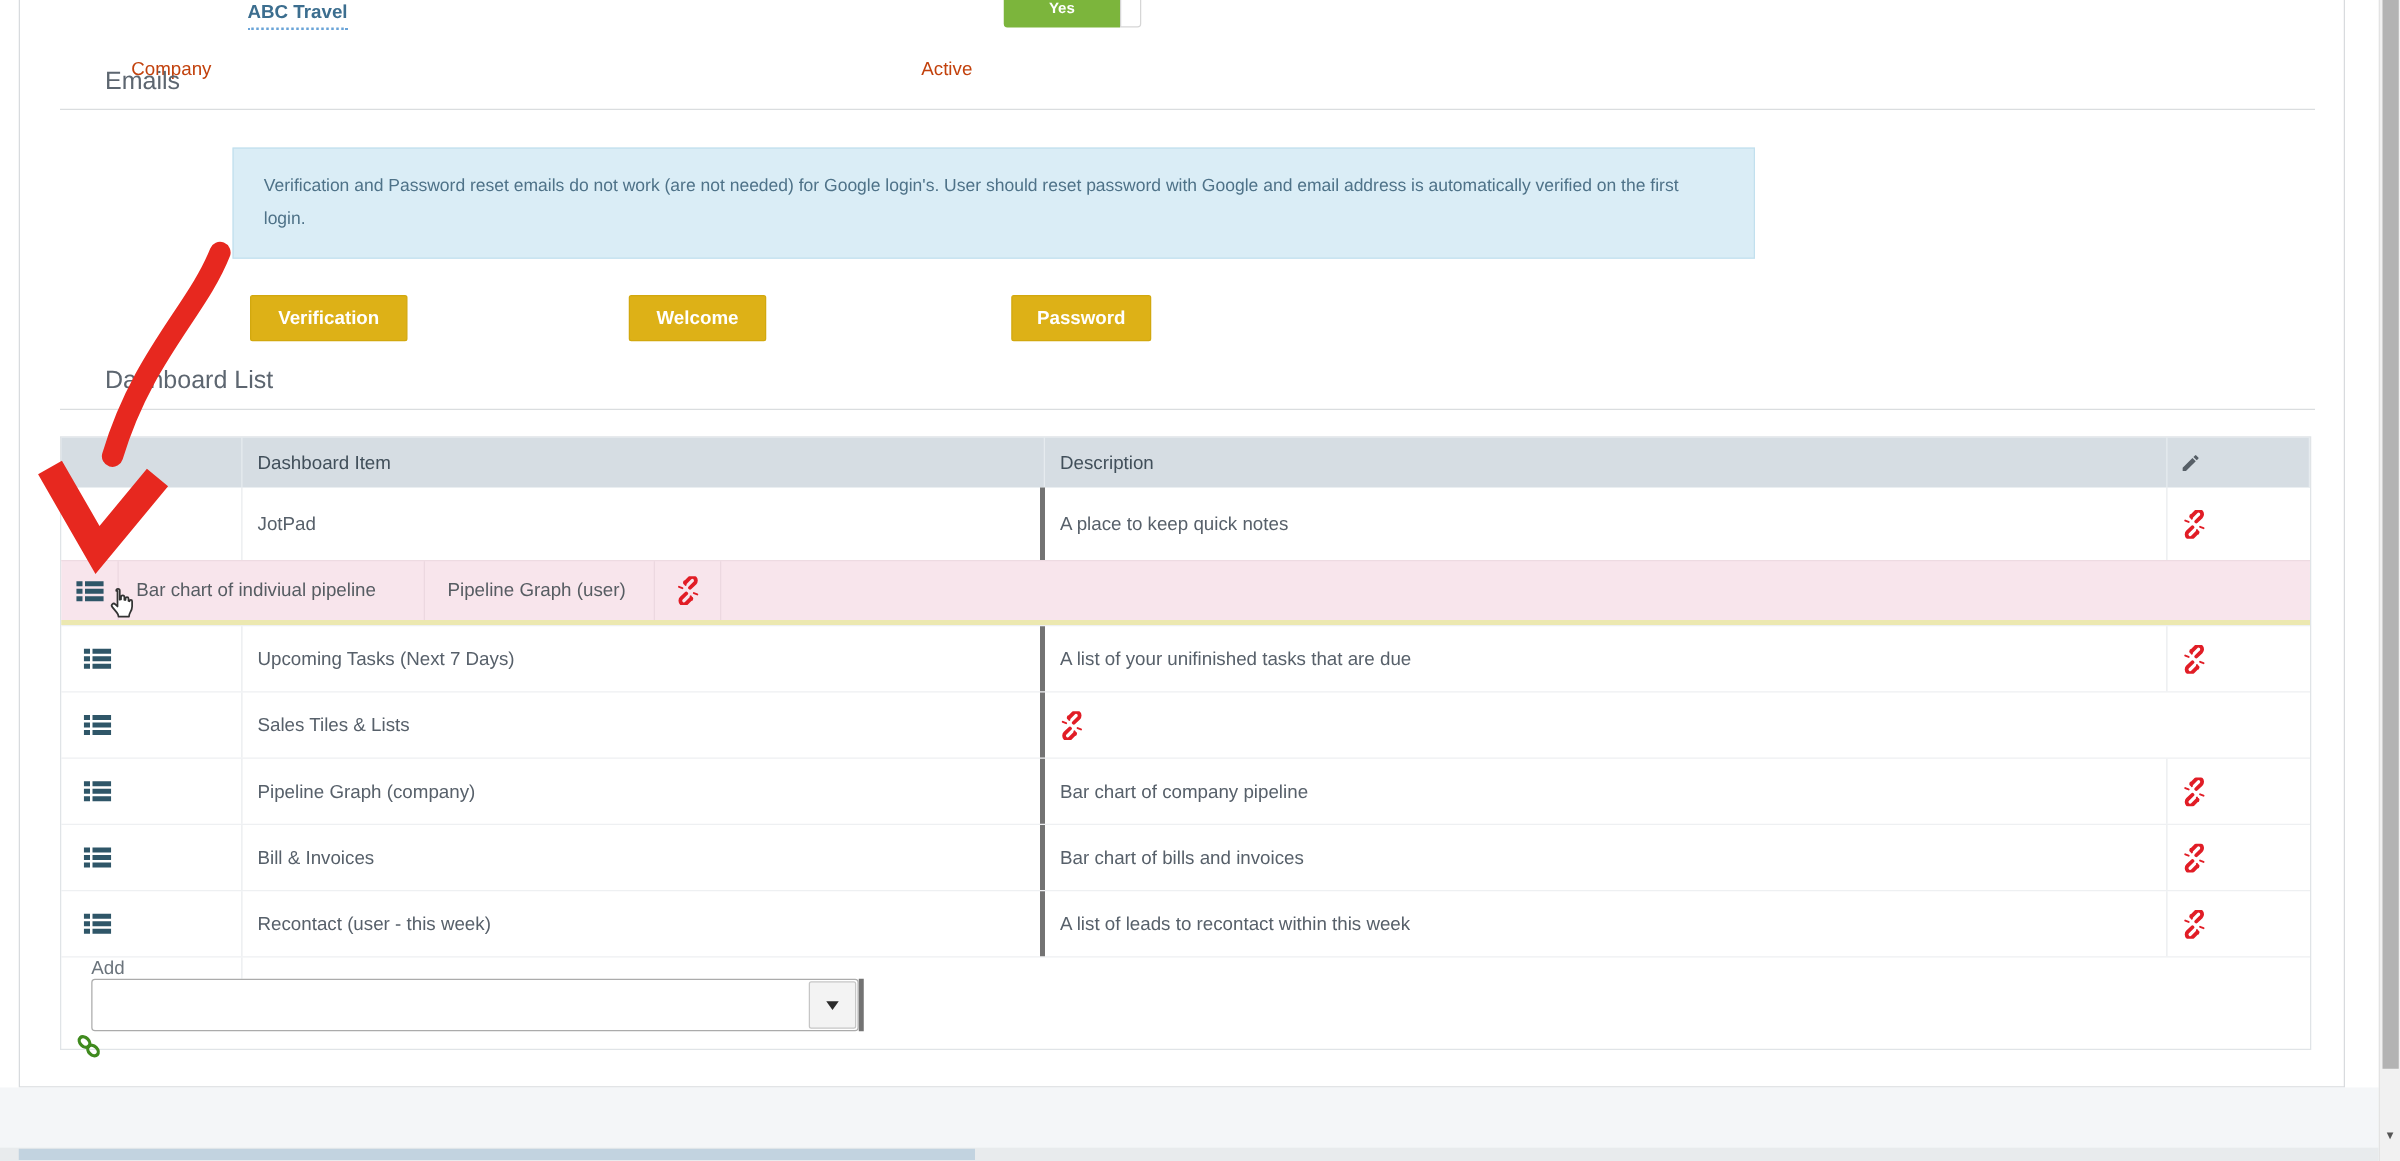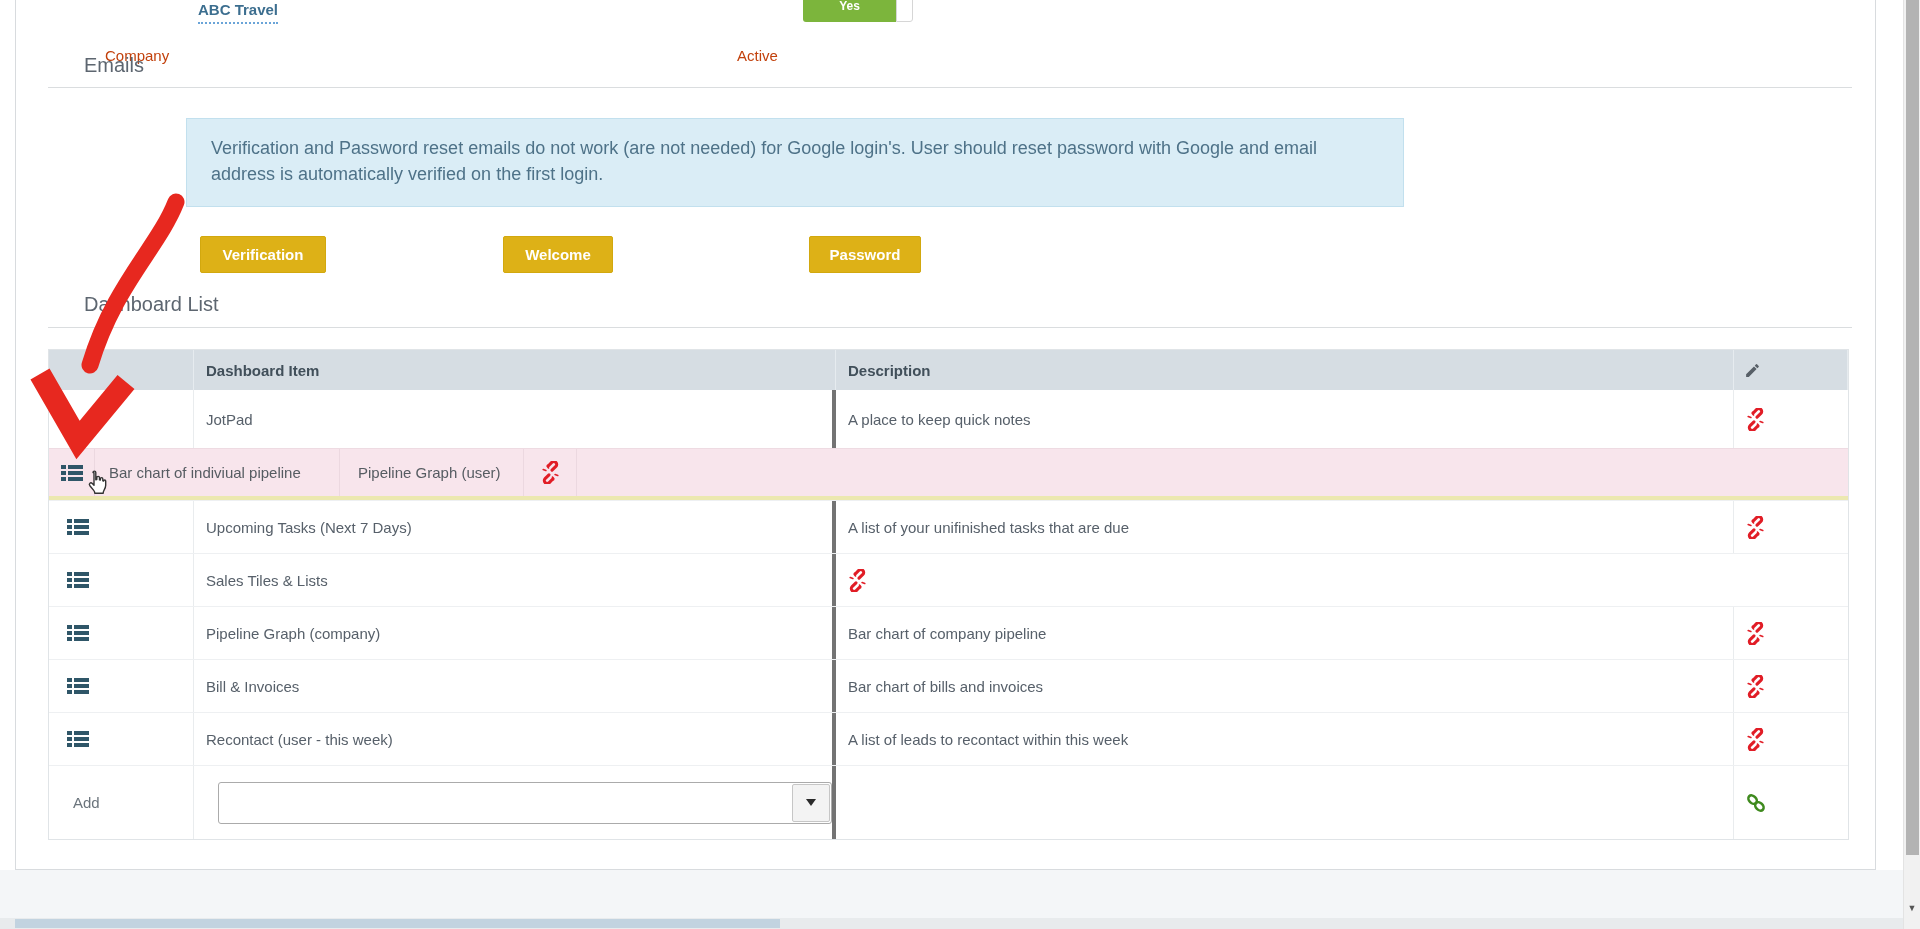--- a/index.html
+++ b/index.html
@@ -18,40 +18,40 @@
                border-radius:3px 0 0 3px;color:#fff;font-weight:bold;font-size:12px;
                line-height:31px;text-align:center;}
   .toggle .knob{position:absolute;left:93px;top:0;width:17px;height:31px;background:#fff;
                 border:1px solid #d6d6d6;border-radius:0 3px 3px 0;box-sizing:border-box;}
 
   .section-title{position:absolute;left:48px;font-size:20px;color:#5d6670;margin-left:36px;}
   .hrule{position:absolute;left:48px;width:1804px;height:0;border-top:1px solid #dadddf;}
 
   .notice{position:absolute;left:186px;top:118px;width:1218px;height:89px;box-sizing:border-box;
           background:#daedf6;border:1px solid #c2e0ee;padding:16px 24px;
-          font-size:18px;line-height:26px;color:#4e7288;}
+          font-size:14px;line-height:26px;color:#4e7288;}
 
   .gold-btn{position:absolute;top:236px;height:37px;background:#ddb117;border:1px solid #d2a80e;
             color:#fff;font-weight:bold;font-size:15px;border-radius:2px;cursor:pointer;
             font-family:"Liberation Sans",sans-serif;text-align:center;}
 
   
   .dtable{position:absolute;left:48px;top:349px;width:1801px;border:1px solid #e0e4e7;
           box-sizing:border-box;background:#fff;}
   .trow,.thead{display:flex;align-items:stretch;}
   .thead{height:40px;background:#d6dde3;}
-  .thead .td{border-right:1px solid #e6ebef;color:#414f5a;font-weight:bold;}
+  .thead .td{border-right:1px solid #e6ebef;color:#414f5a;font-weight:normal;}
   .td{box-sizing:border-box;display:flex;align-items:center;font-size:15px;}
   .c1{width:145px;border-right:1px solid #e9ecee;padding-left:18px;}
   .c2{width:642px;border-right:4px solid #737373;padding-left:12px;}
   .c3{width:898px;border-right:1px solid #e9ecee;padding-left:12px;}
   .c4{flex:1;padding-left:10px;}
   .trow{height:52px;border-top:1px solid #eef0f2;}
   .trow.first{height:58px;border-top:none;}
-  .addrow{height:73px;border-top:1px solid #eef0f2;display:flex;}
+  .addrow{height:73px;border-top:1px solid #eef0f2;display:flex;flex-direction:column;}
   .addrow .c1{padding-left:24px;color:#6b747c;}
 
   
   .dragrow{height:47px;background:#f8e5ec;border-top:1px solid #eedbe2;display:flex;}
   .dragrow .dtd{box-sizing:border-box;display:flex;align-items:center;font-size:15px;
                 color:#565c62;border-right:1px solid #ecd8e0;}
   .dragrow .d1{width:46px;justify-content:center;}
   .dragrow .d2{width:184px;padding-left:18px;}
   .dragrow .d3{width:245px;padding-left:14px;}
   .dragrow .d4{width:53px;justify-content:center;}

